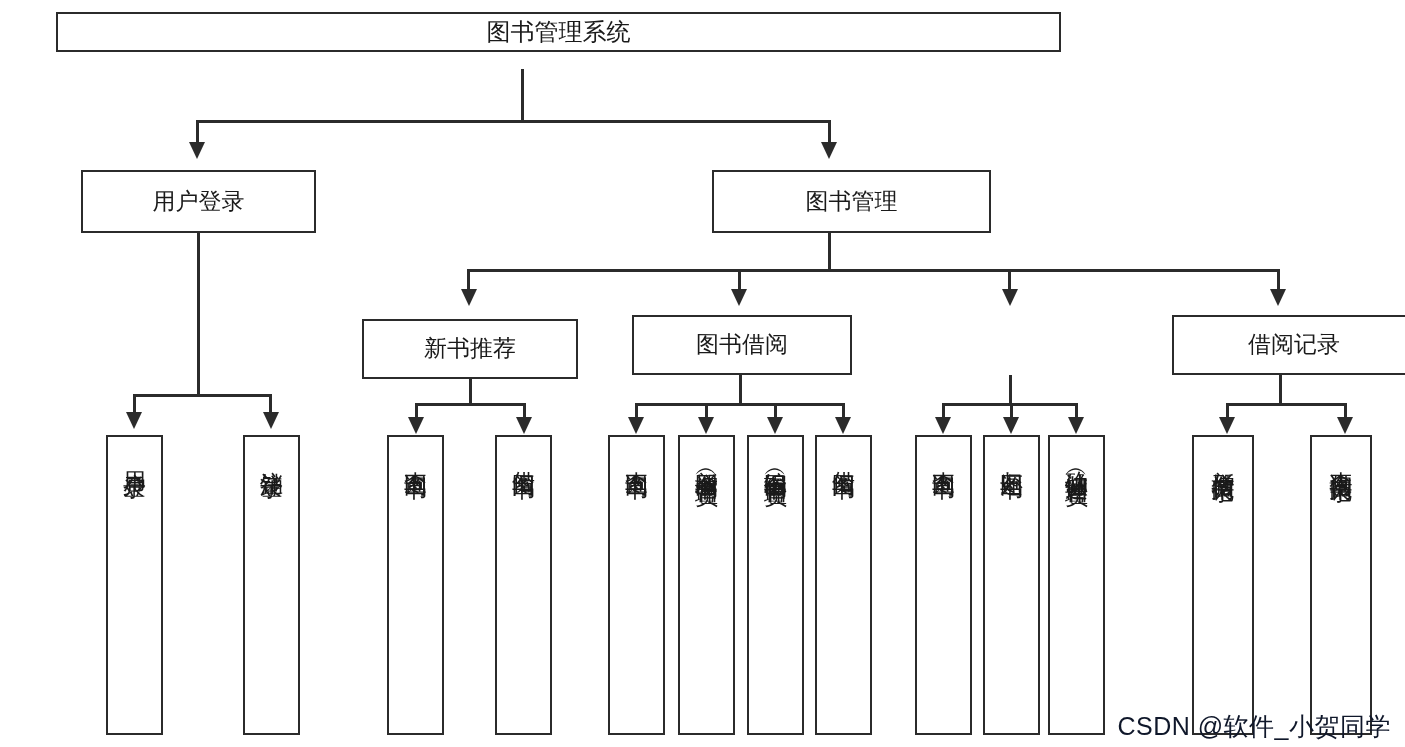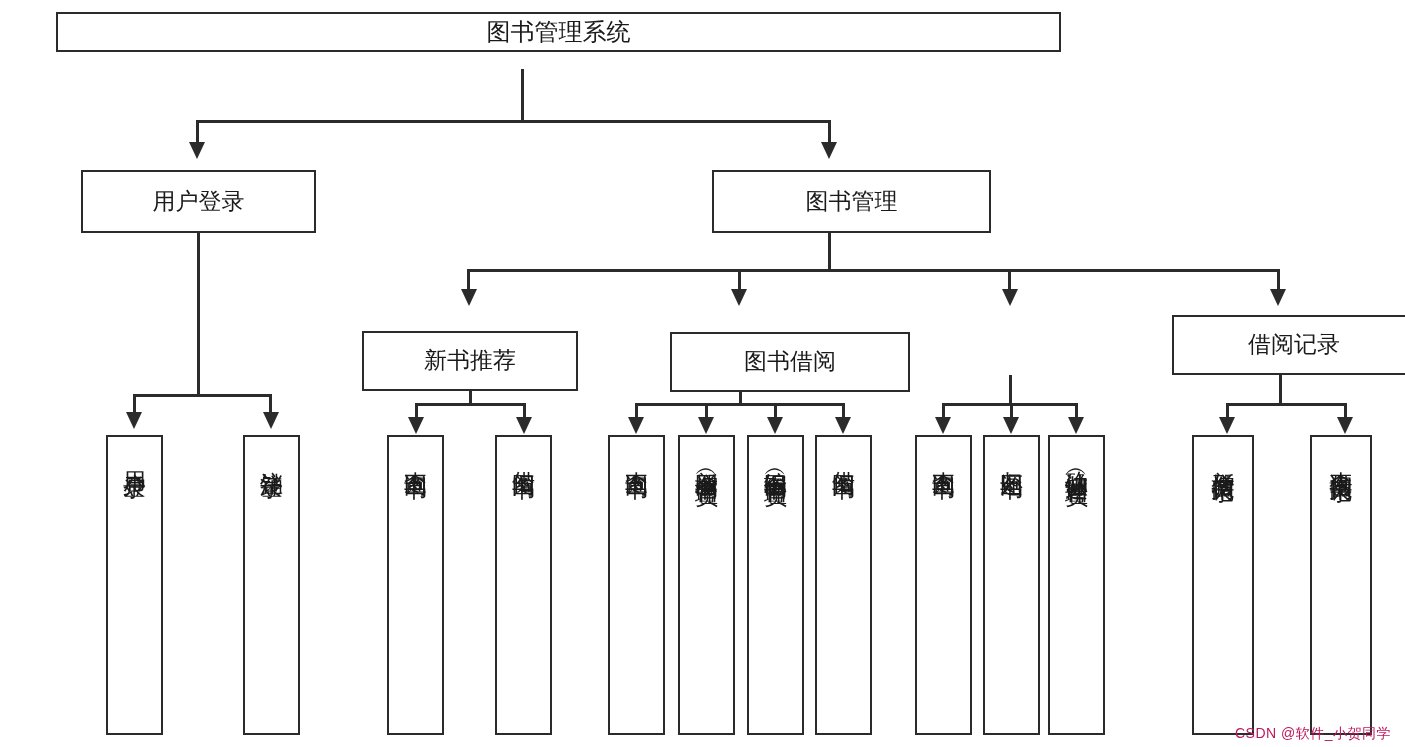--- a/index.html
+++ b/index.html
@@ -68,22 +68,22 @@
     border-left: 8px solid transparent;
     border-right: 8px solid transparent;
     border-top: 17px solid #2b2b2b;
     z-index: 2;
   }
   
   #watermark {
     position: absolute;
     right: 14px;
     bottom: 4px;
-    font-size: 14px;
-    color: #be185d;
+    font-size: 25px;
+    color: #0f172a;
     letter-spacing: 0.5px;
     z-index: 5;
     white-space: nowrap;
   }
 </style>
 </head>
 <body>
 
 <div id="canvas">
 
@@ -119,24 +119,24 @@
   <div class="ln h" style="left:467px; top:269px; width:811px; height:2.5px;"></div>
   <div class="ln v" style="left:467px; top:269px; width:2.5px; height:22px;"></div>
   <div class="arrow" style="left:461px; top:289px;"></div>
   <div class="ln v" style="left:738px; top:269px; width:2.5px; height:22px;"></div>
   <div class="arrow" style="left:731px; top:289px;"></div>
   <div class="ln v" style="left:1008px; top:269px; width:2.5px; height:22px;"></div>
   <div class="arrow" style="left:1002px; top:289px;"></div>
   <div class="ln v" style="left:1277px; top:269px; width:2.5px; height:22px;"></div>
   <div class="arrow" style="left:1270px; top:289px;"></div>
 
-  <div class="node h" style="left:362px; top:331px; width:216px; height:60px;">
+  <div class="node h" style="left:362px; top:319px; width:216px; height:60px;">
     <span class="label">新书推荐</span>
   </div>
-  <div class="node h" style="left:632px; top:332px; width:240px; height:60px;margin-left:38px;">
+  <div class="node h" style="left:632px; top:315px; width:220px; height:60px;">
     <span class="label">图书借阅</span>
   </div>
   <div class="node h" style="left:1172px; top:315px; width:244px; height:60px;align-items:center;">
     <span class="label">借阅记录</span>
   </div>
 
   <div class="ln v" style="left:469px; top:375px; width:2.5px; height:30px;"></div>
   <div class="ln h" style="left:415px; top:403px; width:110px; height:2.5px;"></div>
   <div class="ln v" style="left:415px; top:403px; width:2.5px; height:16px;"></div>
   <div class="arrow" style="left:408px; top:417px;"></div>

